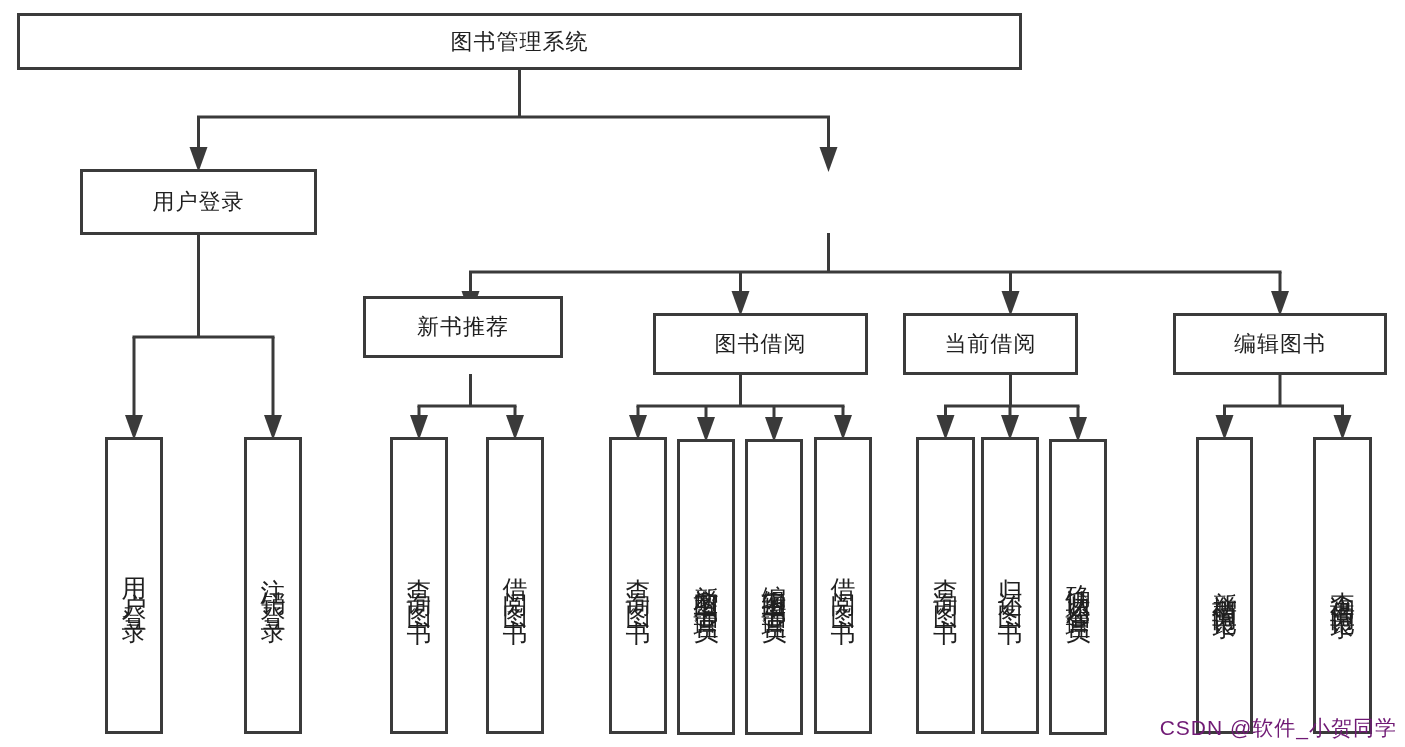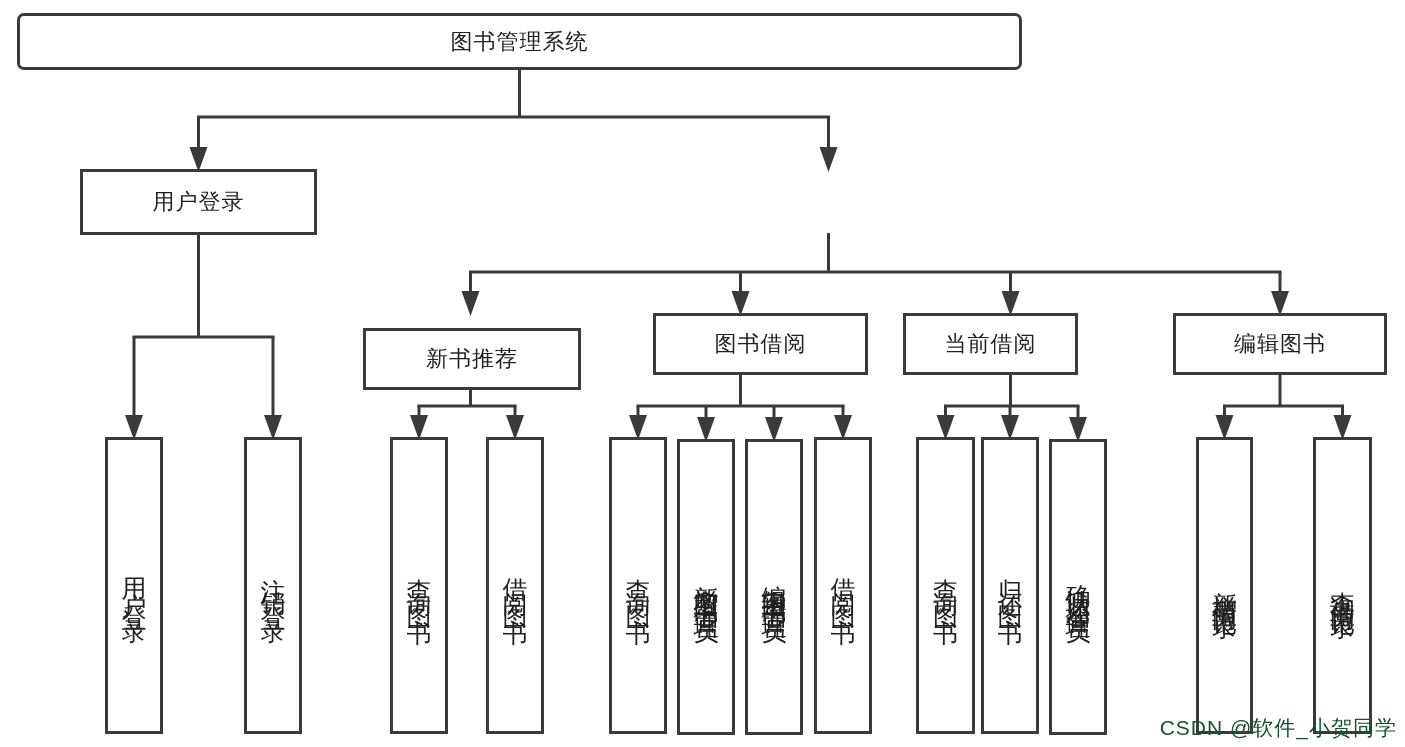--- a/index.html
+++ b/index.html
@@ -115,27 +115,27 @@
       <line x1="1078" y1="406" x2="1078" y2="422" stroke="#3a3a3a" stroke-width="3"></line>
       <polygon points="1069,417 1087,417 1078,442" fill="#3a3a3a"></polygon>
       <line x1="1280" y1="374" x2="1280" y2="406" stroke="#3a3a3a" stroke-width="3"></line>
       <line x1="1223" y1="406" x2="1344" y2="406" stroke="#3a3a3a" stroke-width="3"></line>
       <line x1="1224.5" y1="406" x2="1224.5" y2="420" stroke="#3a3a3a" stroke-width="3"></line>
       <polygon points="1215.5,415 1233.5,415 1224.5,440" fill="#3a3a3a"></polygon>
       <line x1="1342.5" y1="406" x2="1342.5" y2="420" stroke="#3a3a3a" stroke-width="3"></line>
       <polygon points="1333.5,415 1351.5,415 1342.5,440" fill="#3a3a3a"></polygon>
     </svg>
   <div id="node-layer">
-      <div class="node h" style="left: 17px; top: 13px; width: 1005px; height: 57px; border-color: rgb(59, 59, 59); border-radius: 7px;">
+      <div class="node h" style="left: 17px; top: 13px; width: 1005px; height: 57px; border-color: rgb(59, 59, 59);">
         <span class="lbl" style="color: rgb(31, 31, 31);">图书管理系统</span>
       </div>
       <div class="node h" style="left: 80px; top: 169px; width: 237px; height: 66px; border-color: rgb(59, 59, 59);">
         <span class="lbl" style="color: rgb(31, 31, 31);">用户登录</span>
       </div>
-      <div class="node h" style="left: 363px; top: 328px; width: 218px; height: 62px; border-color: rgb(59, 59, 59);">
+      <div class="node h" style="left: 363px; top: 296px; width: 200px; height: 62px; border-color: rgb(59, 59, 59);">
         <span class="lbl" style="color: rgb(31, 31, 31);">新书推荐</span>
       </div>
       <div class="node h" style="left: 633px; top: 313px; width: 215px; height: 62px; border-color: rgb(59, 59, 59); margin-left: 20px;">
         <span class="lbl" style="color: rgb(31, 31, 31);">图书借阅</span>
       </div>
       <div class="node h" style="left: 903px; top: 313px; width: 175px; height: 62px; border-color: rgb(59, 59, 59);">
         <span class="lbl" style="color: rgb(31, 31, 31);">当前借阅</span>
       </div>
       <div class="node h" style="left: 1173px; top: 313px; width: 214px; height: 62px; border-color: rgb(59, 59, 59);">
         <span class="lbl" style="color: rgb(31, 31, 31);">编辑图书</span>
@@ -173,14 +173,14 @@
       <div class="node v" style="left: 1049px; top: 439px; width: 58px; height: 296px; border-color: rgb(59, 59, 59);">
         <span class="lbl" style="color: rgb(31, 31, 31); letter-spacing: 5px;">确认归还（管理员）</span>
       </div>
       <div class="node v" style="left: 1196px; top: 437px; width: 57px; height: 297px; border-color: rgb(59, 59, 59);">
         <span class="lbl" style="color: rgb(31, 31, 31); letter-spacing: 5px;">新增借阅记录</span>
       </div>
       <div class="node v" style="left: 1313px; top: 437px; width: 59px; height: 297px; border-color: rgb(59, 59, 59);">
         <span class="lbl" style="color: rgb(31, 31, 31); letter-spacing: 5px;">查询借阅记录</span>
       </div>
     </div>
-  <div class="watermark" style="color: #14532d;">CSDN @软件_小贺同学</div>
+  <div class="watermark" style="color: #701a75;">CSDN @软件_小贺同学</div>
 </div>
 
 </body></html>

